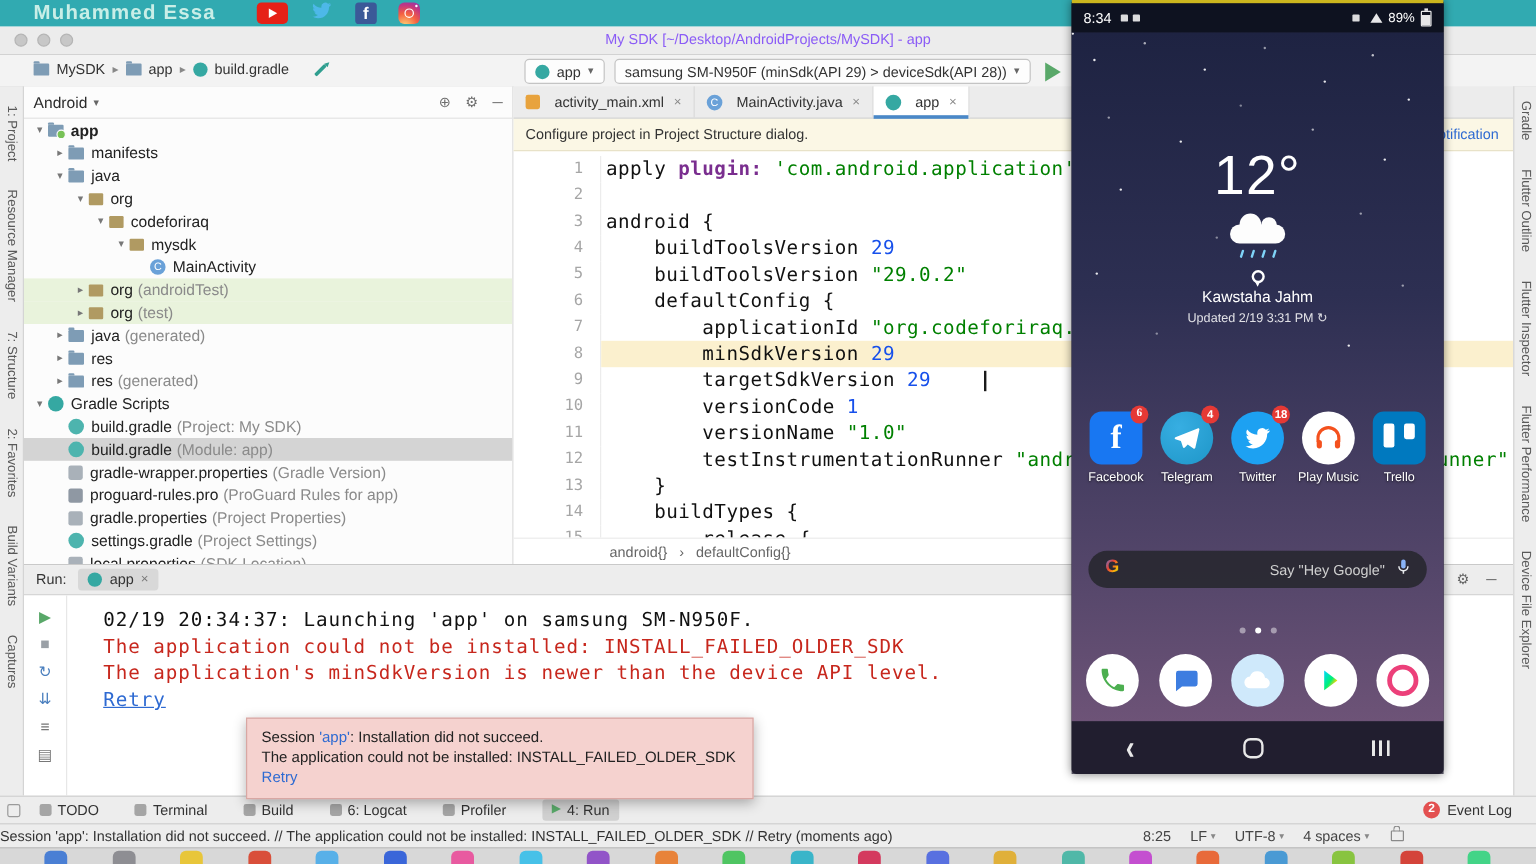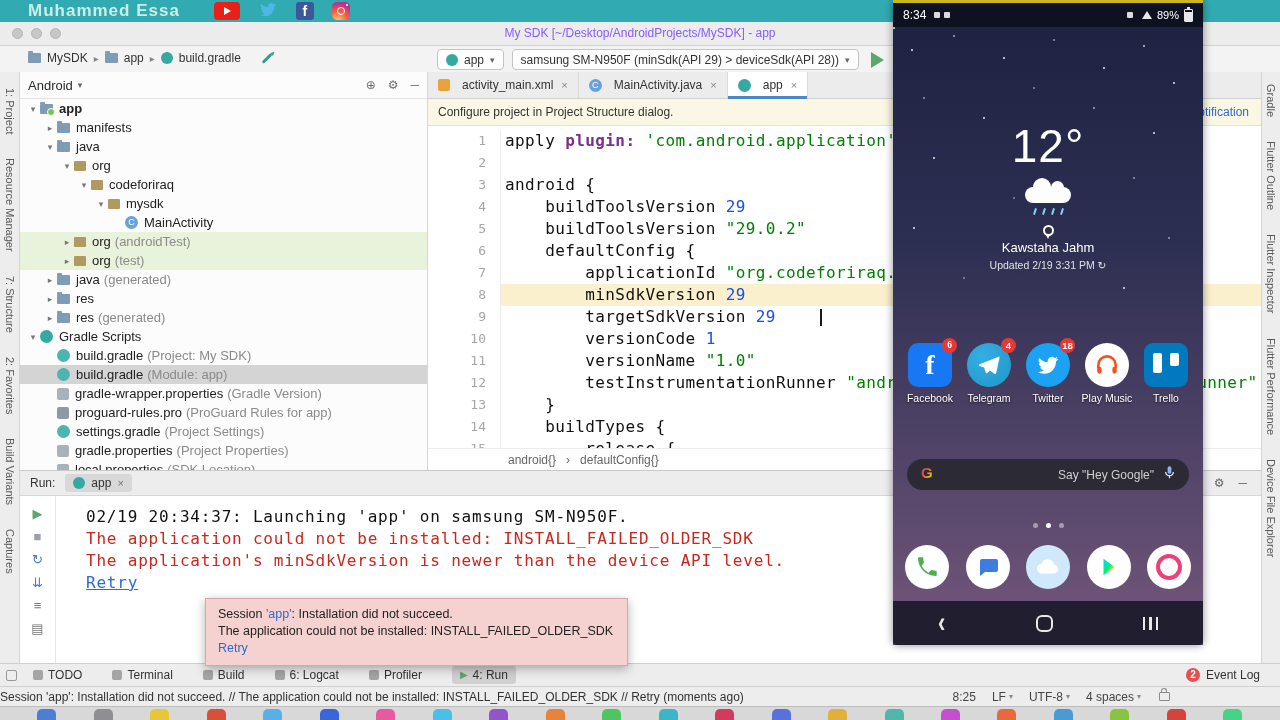--- a/index.html
+++ b/index.html
@@ -358,29 +358,29 @@
           <span class="hint">(Gradle Version)</span>
         </div>
         <div class="tree-row" style="padding-left: 23px;">
           <span class="arrow"></span>
           <span class="ti ti-pro"></span>
           <span class="lbl">proguard-rules.pro</span>
           <span class="hint">(ProGuard Rules for app)</span>
         </div>
         <div class="tree-row" style="padding-left: 23px;">
           <span class="arrow"></span>
+          <span class="ti ti-props"></span>
+          <span class="lbl">gradle.properties</span>
+          <span class="hint">(Project Properties)</span>
+        </div>
+        <div class="tree-row" style="padding-left: 23px;">
+          <span class="arrow"></span>
           <span class="ti ti-gradle-file"></span>
           <span class="lbl">settings.gradle</span>
           <span class="hint">(Project Settings)</span>
-        </div>
-        <div class="tree-row" style="padding-left: 23px;">
-          <span class="arrow"></span>
-          <span class="ti ti-props"></span>
-          <span class="lbl">gradle.properties</span>
-          <span class="hint">(Project Properties)</span>
         </div>
         <div class="tree-row" style="padding-left: 23px;">
           <span class="arrow"></span>
           <span class="ti ti-props"></span>
           <span class="lbl">local.properties</span>
           <span class="hint">(SDK Location)</span>
         </div>
       </div>
   </div>
 

